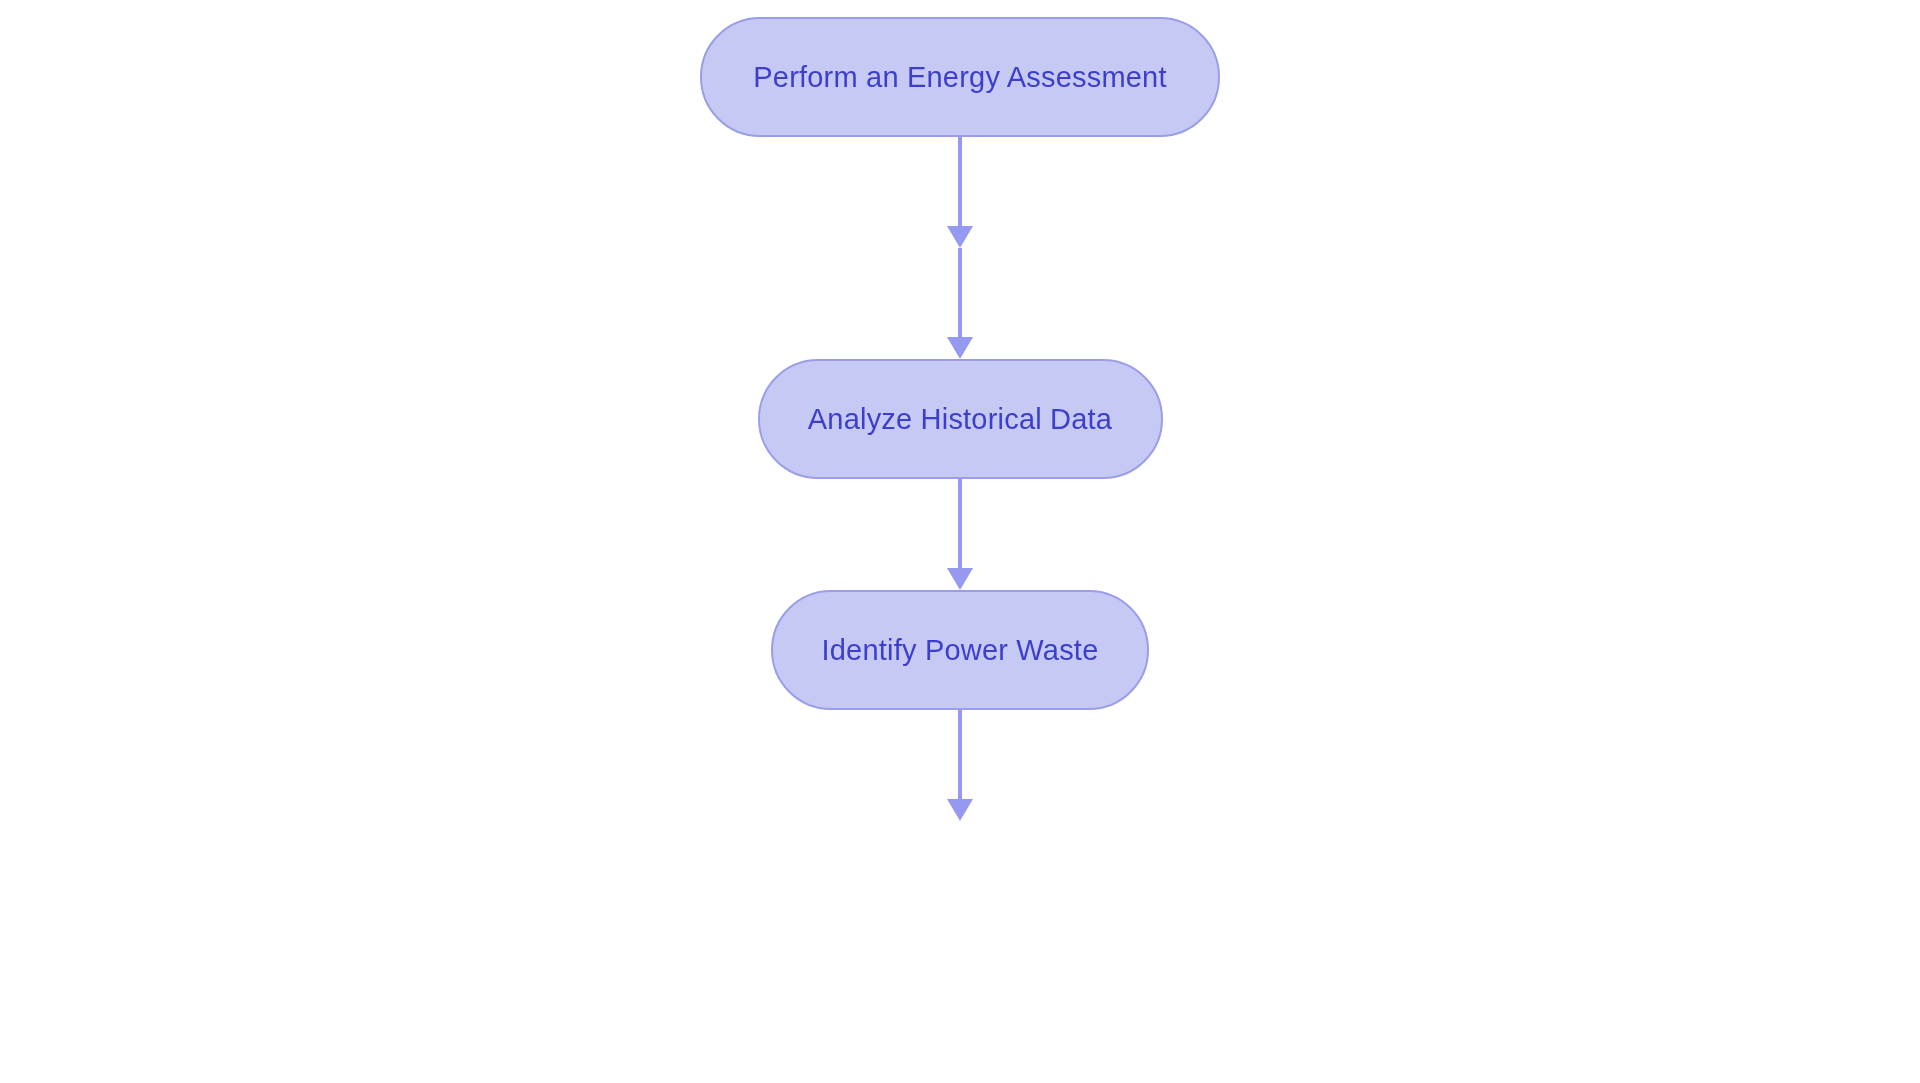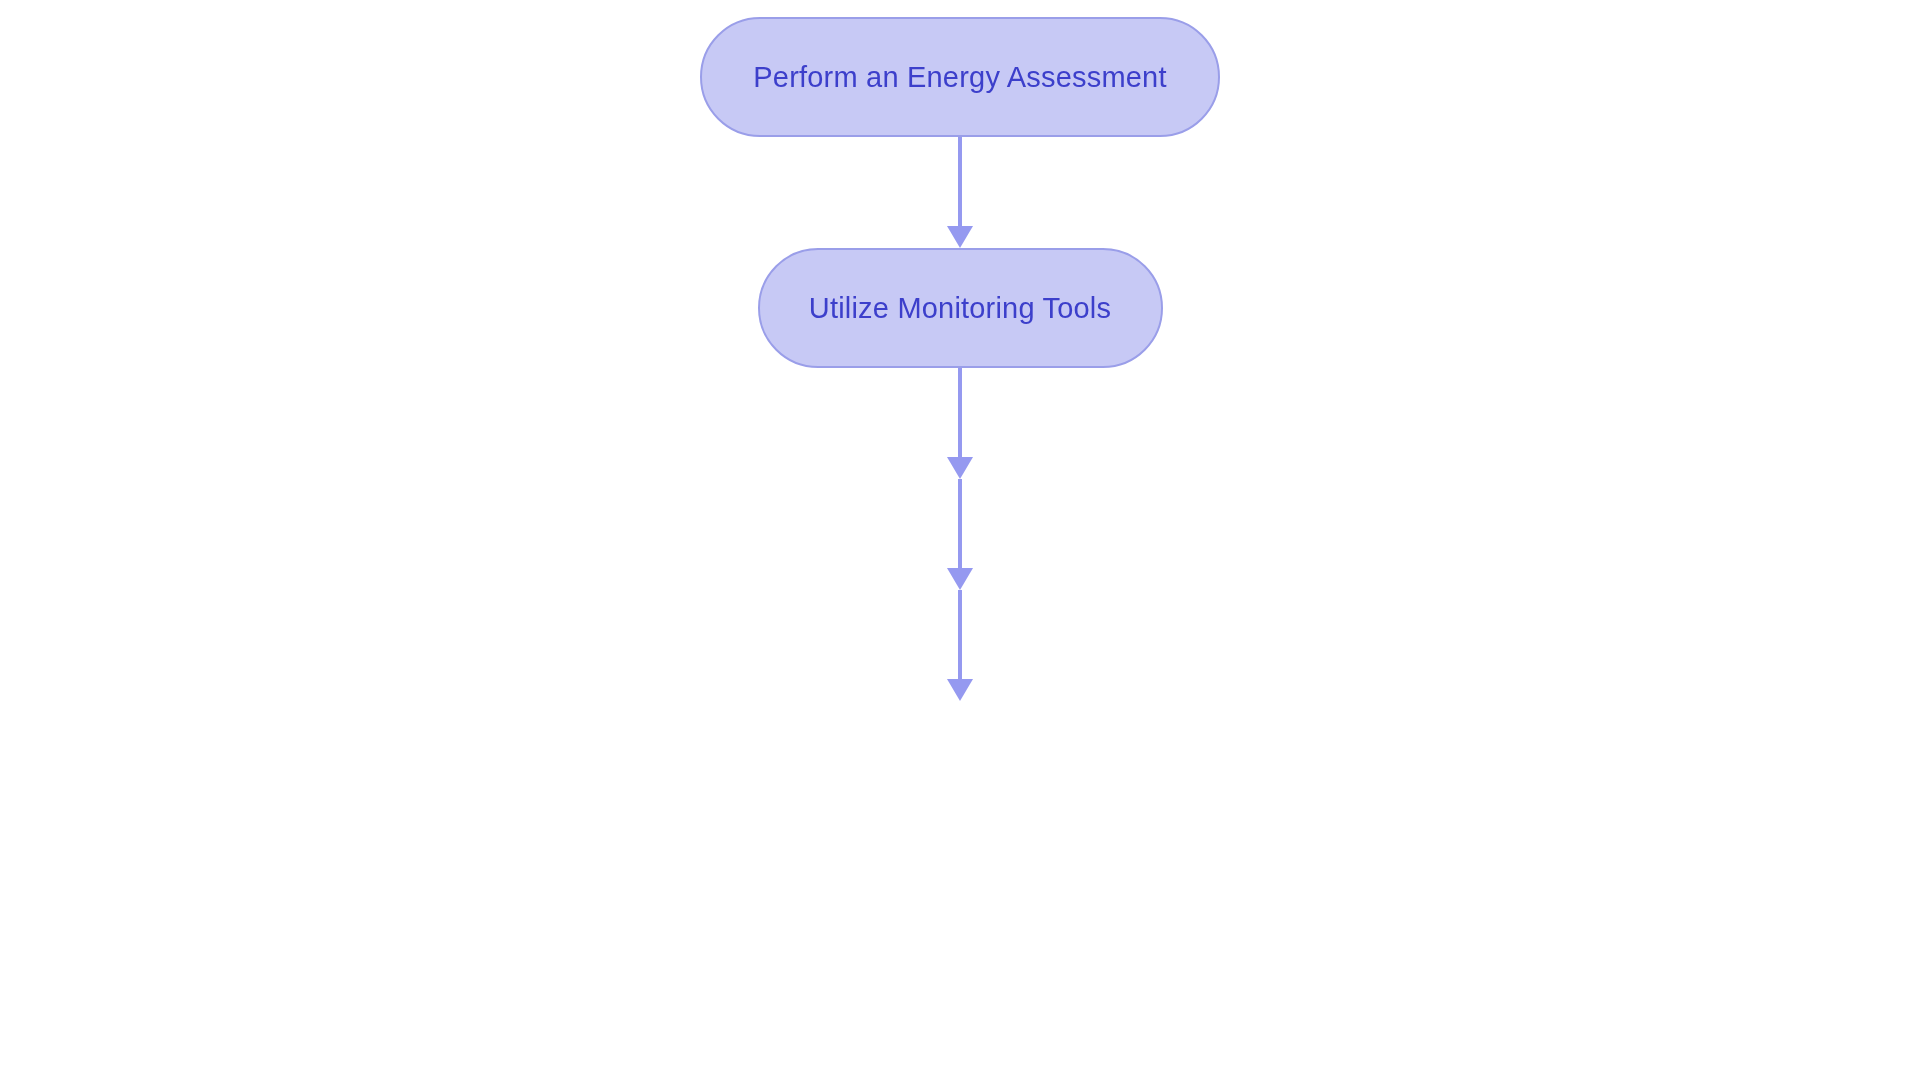--- a/index.html
+++ b/index.html
@@ -78,35 +78,38 @@
 
   <div class="node n1">
     <span>Perform an Energy Assessment</span>
   </div>
 
   <div class="arrow">
     <div class="shaft"></div>
     <div class="head"></div>
   </div>
 
-  <div class="node n2">
-    <span>Utilize Monitoring Tools</span>
+
+  <div class="arrow">
+    <div class="shaft"></div>
+    <div class="head"></div>
+  </div>
+
+  <div class="node n3">
+    <span>Analyze Historical Data</span>
   </div>
 
   <div class="arrow">
     <div class="shaft"></div>
     <div class="head"></div>
   </div>
 
-
-  <div class="arrow">
-    <div class="shaft"></div>
-    <div class="head"></div>
+  <div class="node n4">
+    <span>Identify Power Waste</span>
   </div>
-
 
   <div class="arrow">
     <div class="shaft"></div>
     <div class="head"></div>
   </div>
 
 
 </div>
 
 </body></html>

